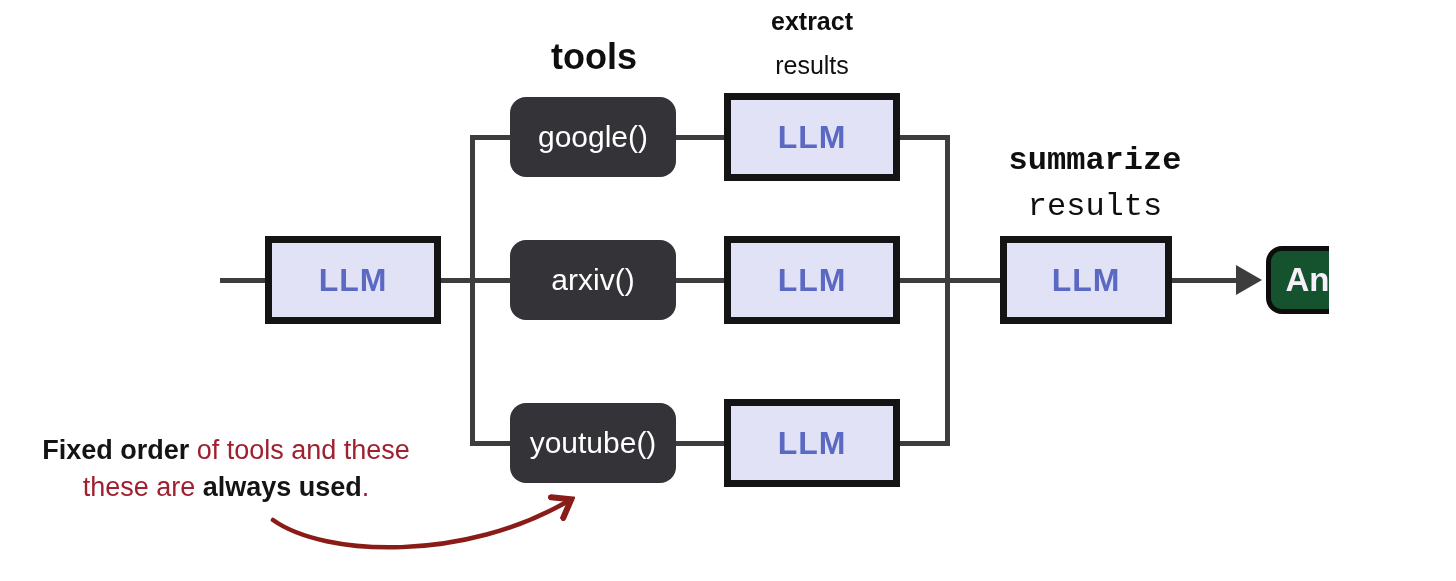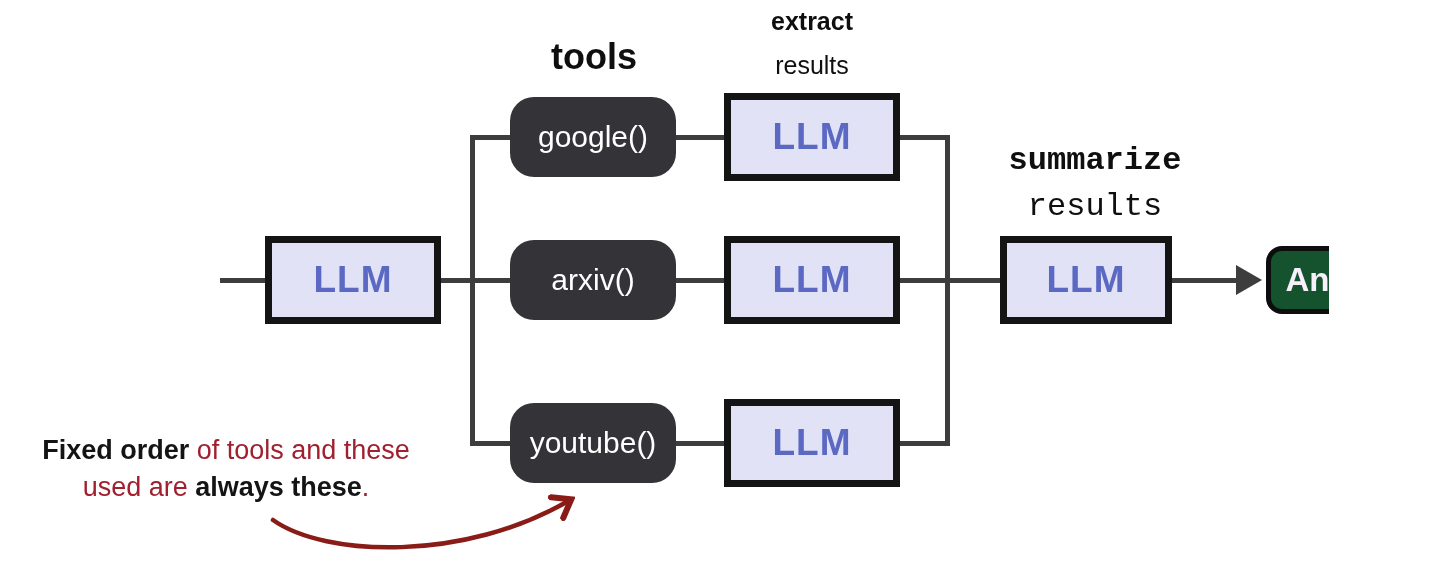--- a/index.html
+++ b/index.html
@@ -26,34 +26,34 @@
     line-height: 42px;
     text-align: center;
     white-space: pre-line;
   }
 
   .llm-box {
     width: 176px; height: 88px;
     background: #e1e2f6;
     border: 7px solid #141414;
     color: #5b69c3;
-    font-size: 37px;
+    font-size: 32px;
     font-weight: bold;
     letter-spacing: 1px;
   }
   .llm-initial   { left: 265px;  top: 236px; }
   .llm-extract-1 { left: 724px;  top: 93px;  }
   .llm-extract-2 { left: 724px;  top: 236px; }
   .llm-extract-3 { left: 724px;  top: 399px; }
   .llm-summarize { left: 1000px; top: 236px; width: 172px; }
 
   .tool-box {
     left: 510px; width: 166px; height: 80px;
     background: #333338;
-    border-radius: 24px;
+    border-radius: 16px;
     color: #ffffff;
     font-size: 30px;
   }
   .tool-1 { top: 97px; }
   .tool-2 { top: 240px; }
   .tool-3 { top: 403px; }
 
   .answer-box {
     left: 1266px; top: 246px; width: 158px; height: 68px;
     background: #14532d;
@@ -134,21 +134,21 @@
   <div class="node llm-box llm-extract-1">LLM</div>
   <div class="node llm-box llm-extract-2">LLM</div>
   <div class="node llm-box llm-extract-3">LLM</div>
 
   <div class="node llm-box llm-summarize">LLM</div>
 
   <div class="node answer-box">Answer</div>
 
   <div class="annotation">
     <span class="bold-dark">Fixed order</span><span> of tools and these</span><br>
-    <span>used are </span><span class="bold-dark">always these</span><span>.</span>
+    <span>these are </span><span class="bold-dark">always used</span><span>.</span>
   </div>
 
   <svg class="curved-arrow" width="345" height="95" viewBox="0 0 345 95">
     <defs>
       <marker id="redtip" viewBox="0 0 16 20" markerUnits="userSpaceOnUse" markerWidth="24" markerHeight="30" refX="12" refY="10" orient="auto">
         <path d="M2 2 L13 10 L2 18" fill="none" stroke="#8a1c18" stroke-width="4" stroke-linecap="round"></path>
       </marker>
     </defs>
     <path d="M 23 38 C 75 75, 215 80, 320 18" fill="none" stroke="#8a1c18" stroke-width="4.5" stroke-linecap="round" marker-end="url(#redtip)"></path>
   </svg>

